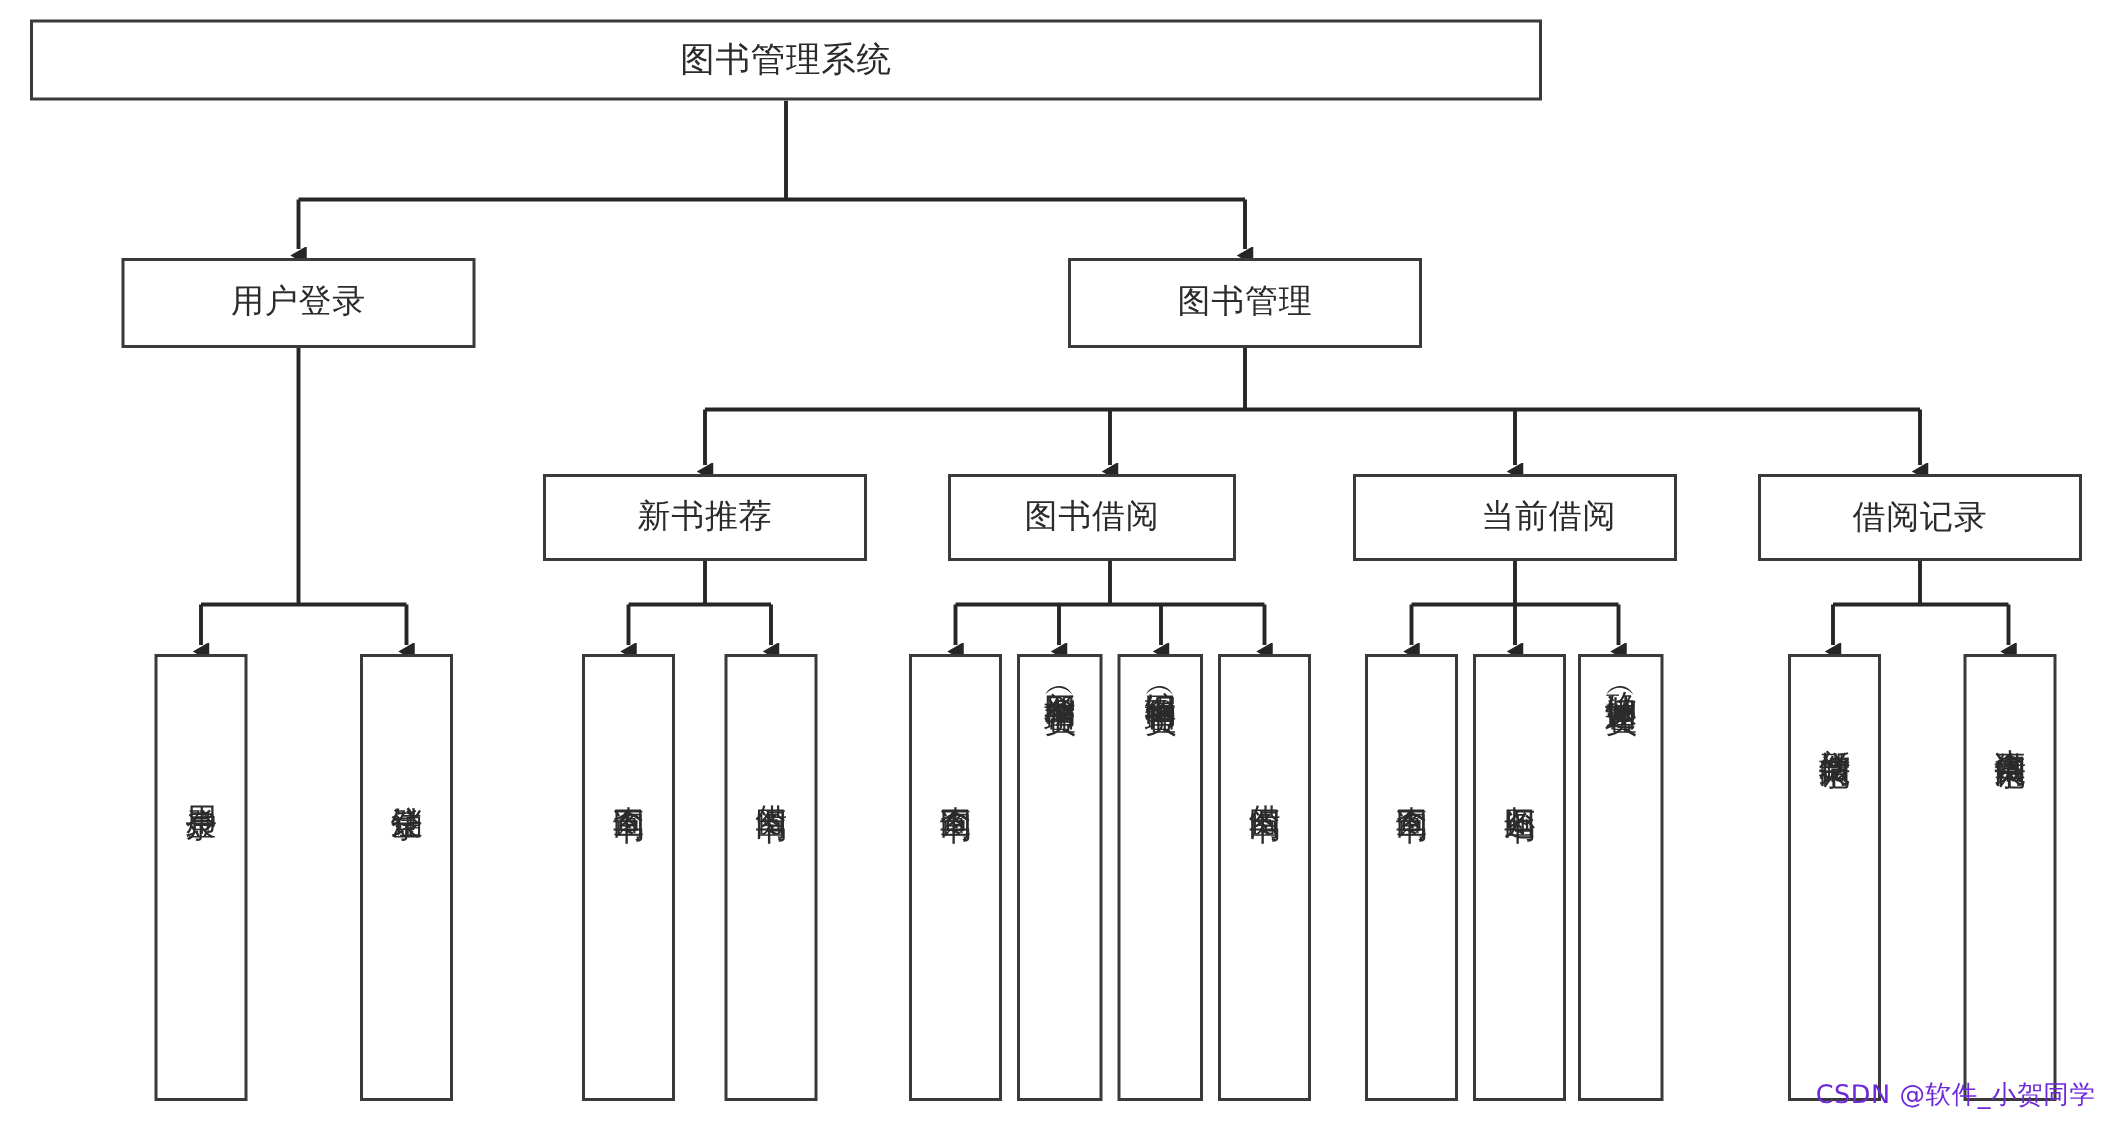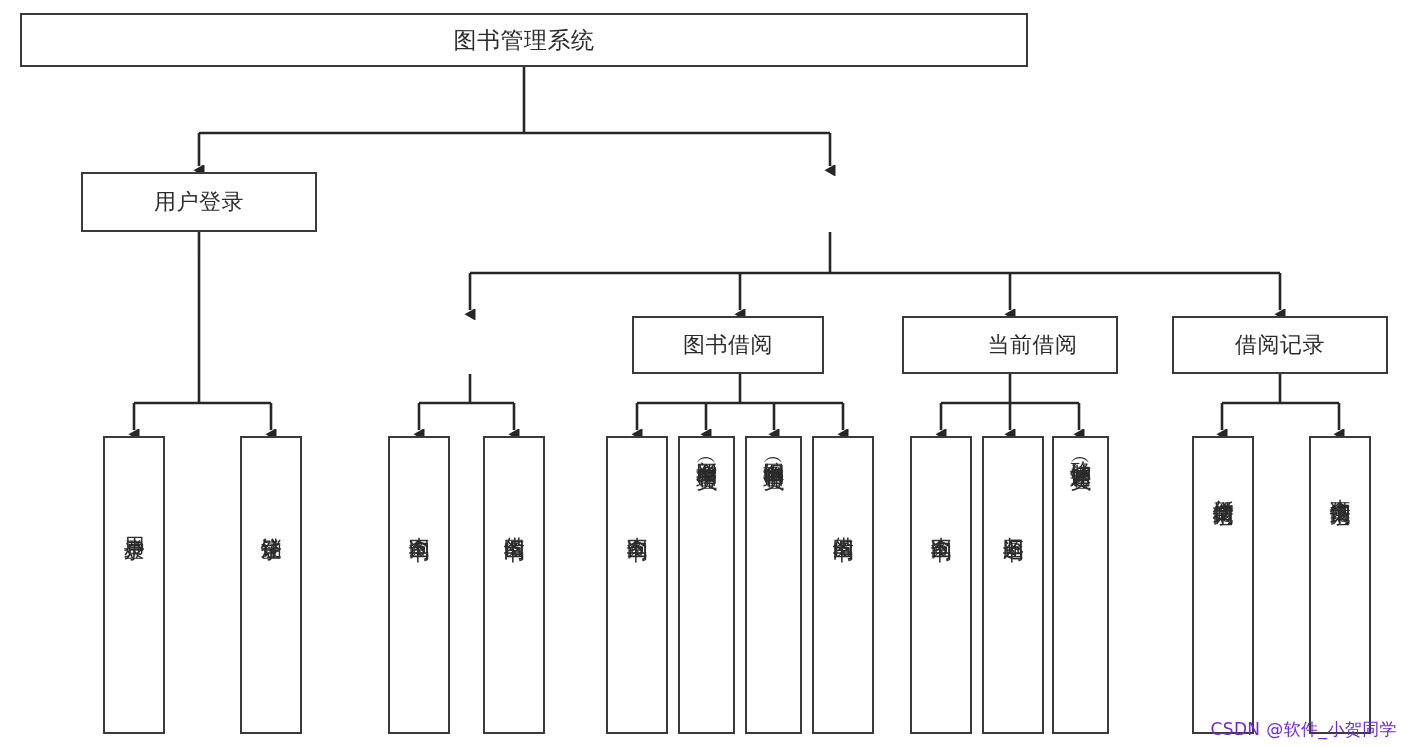--- a/index.html
+++ b/index.html
@@ -136,21 +136,27 @@
   </svg>
 
   <div class="node horiz root" style="left:20px; top:13px; width:1008px; height:54px;">
     <span class="label">图书管理系统</span>
   </div>
 
   <div class="node horiz" style="left:81px; top:172px; width:236px; height:60px;">
     <span class="label">用户登录</span>
   </div>
 
-
+  <div class="node horiz" style="left:712px; top:172px; width:236px; height:60px;">
+    <span class="label">图书管理</span>
+  </div>
+
+  <div class="node horiz" style="left:362px; top:316px; width:216px; height:58px;">
+    <span class="label">新书推荐</span>
+  </div>
 
   <div class="node horiz" style="left:632px; top:316px; width:192px; height:58px;">
     <span class="label">图书借阅</span>
   </div>
 
   <div class="node horiz" style="left:902px; top:316px; width:216px; height:58px;padding-left:45px;">
     <span class="label">当前借阅</span>
   </div>
 
   <div class="node horiz" style="left:1172px; top:316px; width:216px; height:58px;font-family:Liberation Serif, serif;">

